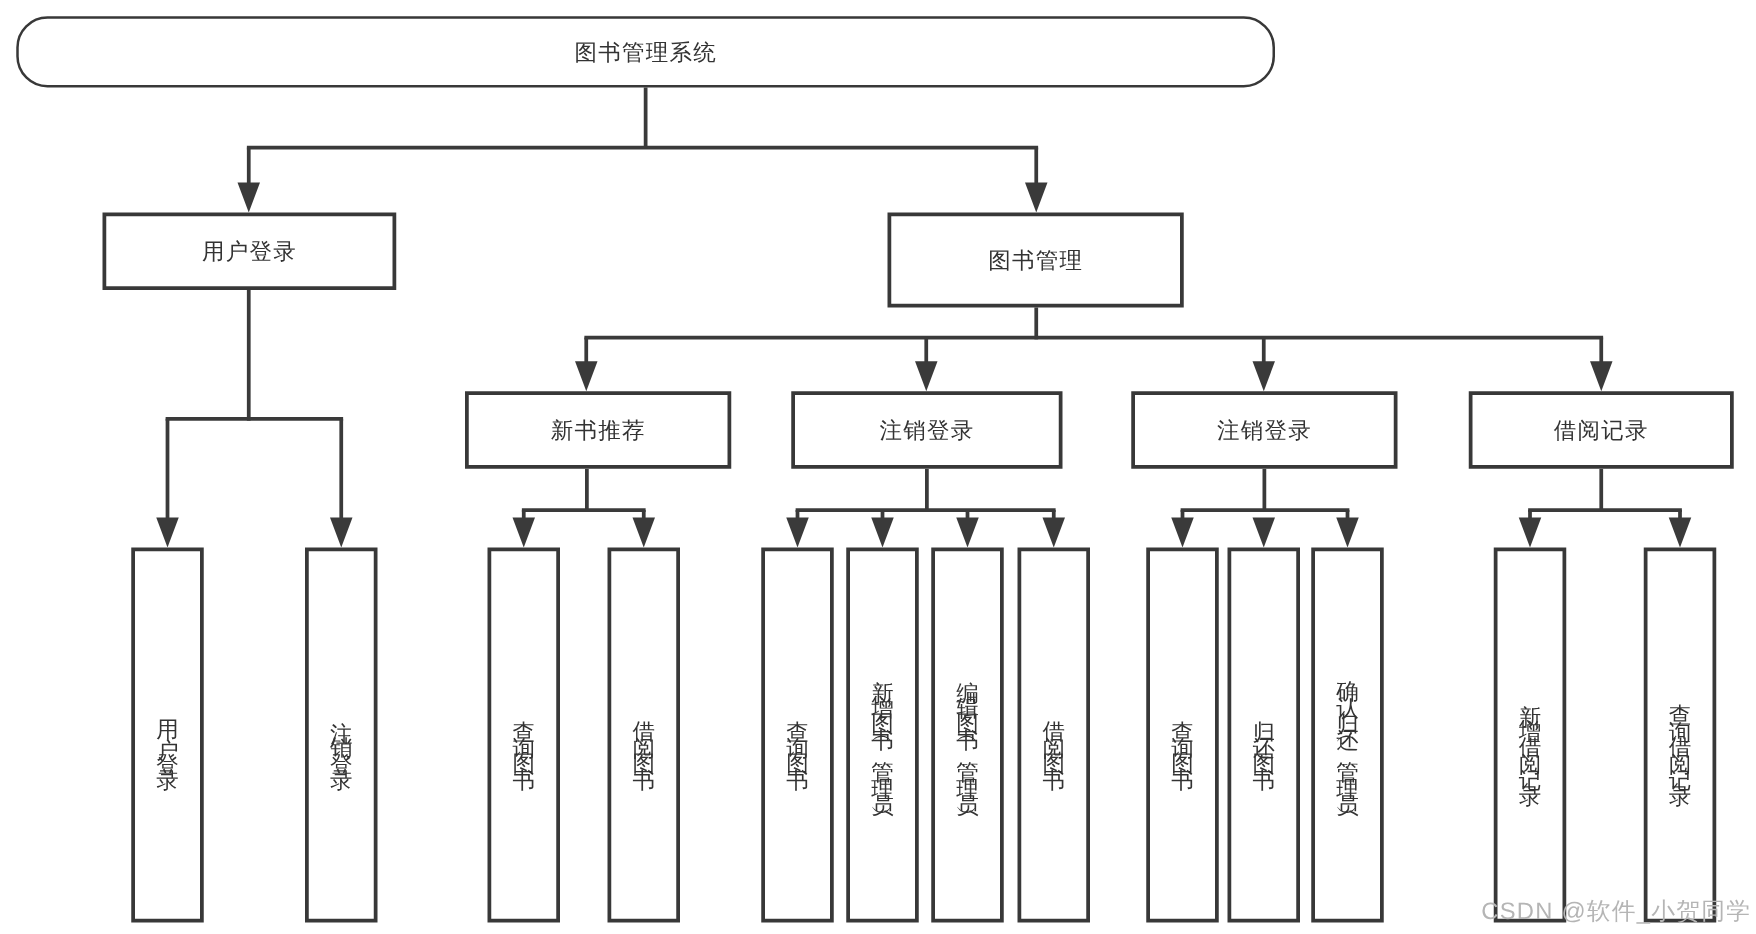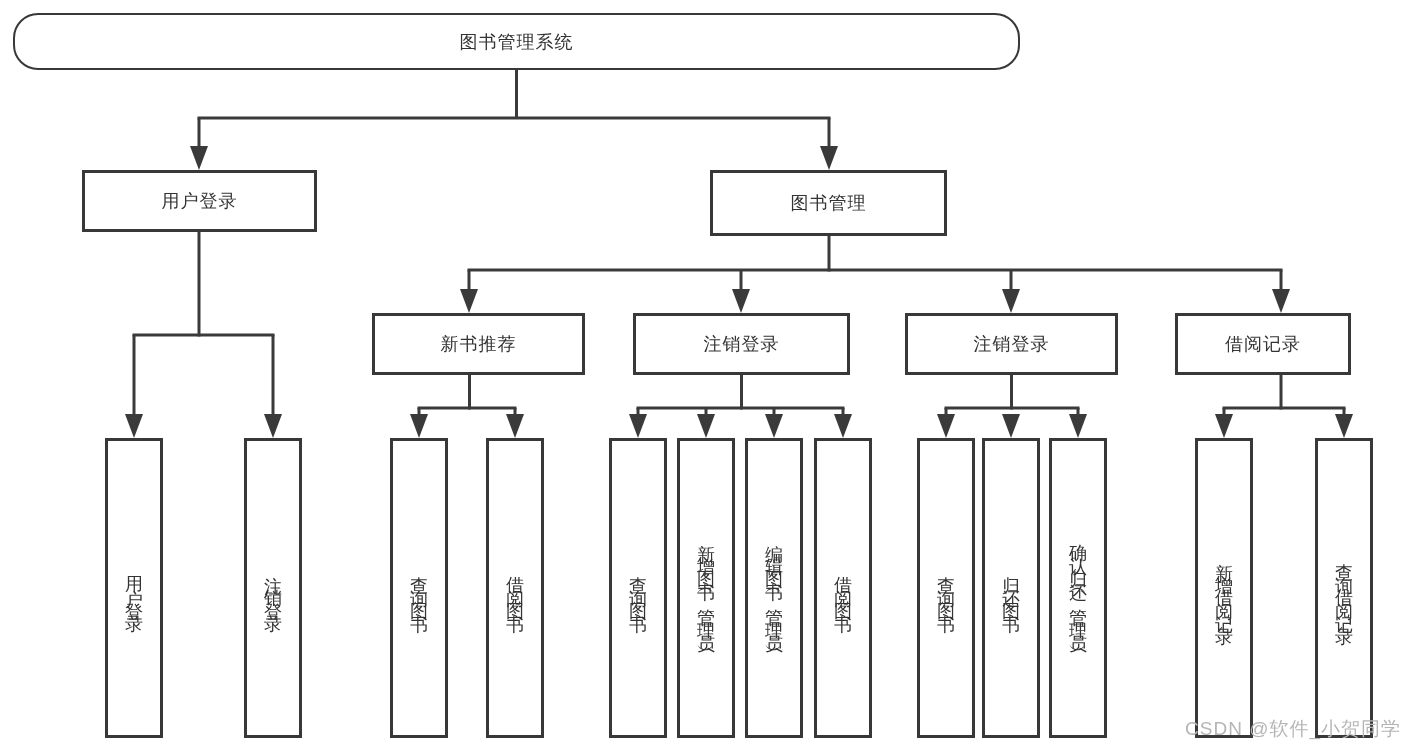--- a/index.html
+++ b/index.html
@@ -132,34 +132,34 @@
     </g>
   </svg>
 
   <div class="node root" style="left:13px; top:13px; width:1007px; height:57px;border-radius:25px;">
     <span class="h-label">图书管理系统</span>
   </div>
 
   <div class="node" style="left:82px; top:170px; width:235px; height:62px;">
     <span class="h-label">用户登录</span>
   </div>
-  <div class="node" style="left:710px; top:170px; width:237px; height:66px;">
+  <div class="node" style="left:710px; top:170px; width:237px; height:76px;">
     <span class="h-label">图书管理</span>
   </div>
 
   <div class="node" style="left:372px; top:313px; width:213px; height:62px;">
     <span class="h-label">新书推荐</span>
   </div>
   <div class="node" style="left:633px; top:313px; width:217px; height:62px;">
     <span class="h-label">注销登录</span>
   </div>
   <div class="node" style="left:905px; top:313px; width:213px; height:62px;">
     <span class="h-label">注销登录</span>
   </div>
-  <div class="node" style="left:1175px; top:313px; width:176px; height:62px;">
+  <div class="node" style="left:1175px; top:313px; width:212px; height:62px;">
     <span class="h-label">借阅记录</span>
   </div>
 
   <div class="node vbox" style="left:105px; top:438px; width:58px; height:300px;">
     <span class="v-label">用户登录</span>
   </div>
   <div class="node vbox" style="left:244px; top:438px; width:58px; height:300px;">
     <span class="v-label">注销登录</span>
   </div>
 

